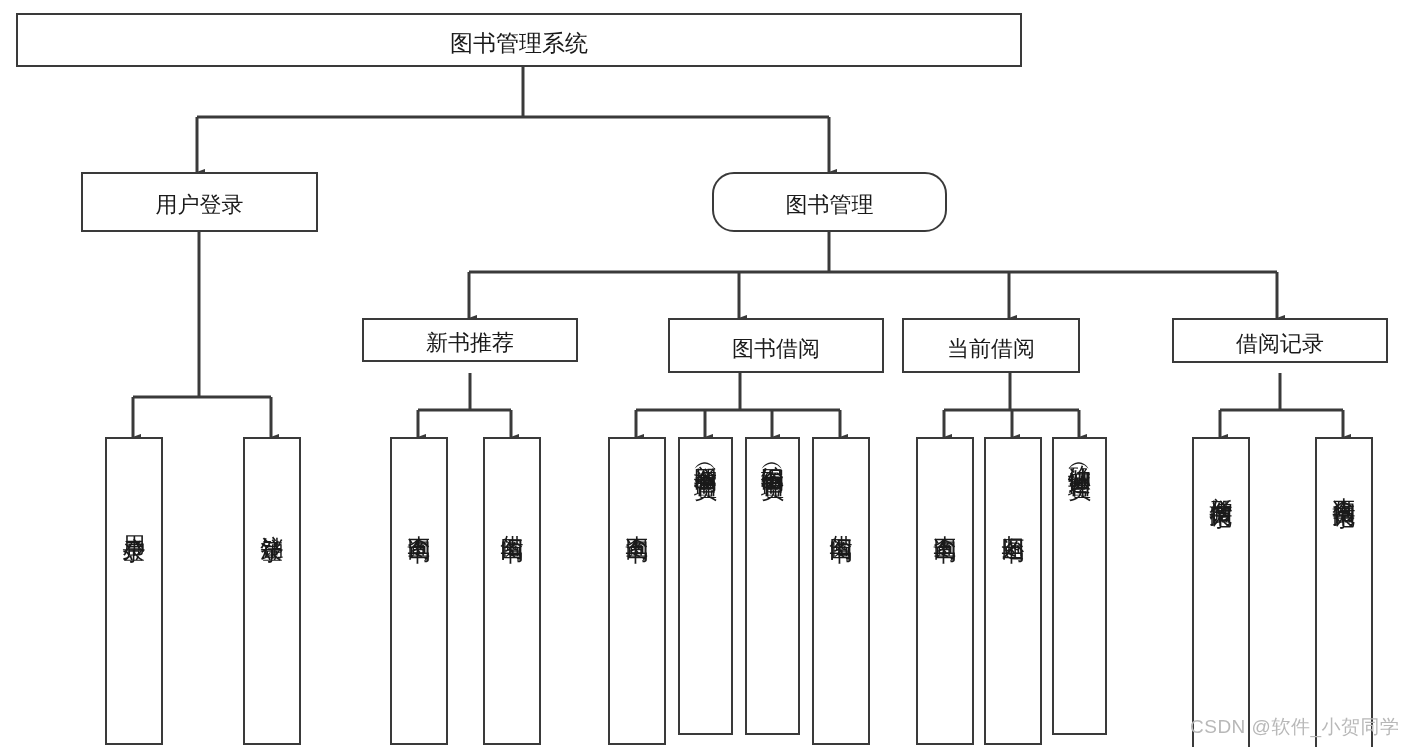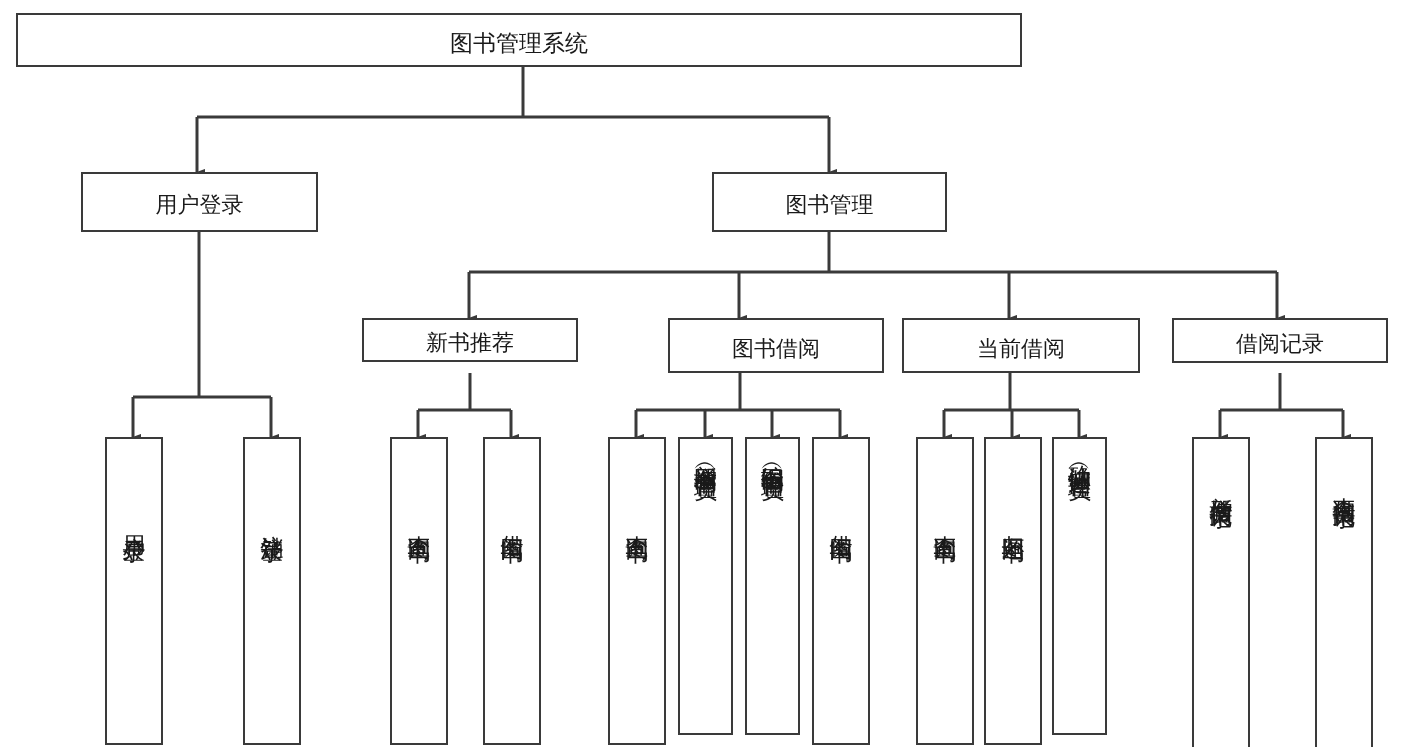--- a/index.html
+++ b/index.html
@@ -115,30 +115,30 @@
       </g>
   </svg>
 
   <div id="node-layer">
       <div class="node horizontal root" style="left: 16px; top: 13px; width: 1006px; height: 54px;">
         <span class="label">图书管理系统</span>
       </div>
       <div class="node horizontal level1" style="left: 81px; top: 172px; width: 237px; height: 60px;">
         <span class="label">用户登录</span>
       </div>
-      <div class="node horizontal level1" style="left: 712px; top: 172px; width: 235px; height: 60px;">
+      <div class="node horizontal level1" style="left: 712px; top: 172px; width: 235px; height: 60px; border-radius: 22px;">
         <span class="label">图书管理</span>
       </div>
       <div class="node horizontal level2" style="left: 362px; top: 318px; width: 216px; height: 44px;">
         <span class="label">新书推荐</span>
       </div>
       <div class="node horizontal level2" style="left: 668px; top: 318px; width: 216px; height: 55px;">
         <span class="label">图书借阅</span>
       </div>
-      <div class="node horizontal level2" style="left: 902px; top: 318px; width: 238px; height: 55px;">
+      <div class="node horizontal level2" style="left: 902px; top: 318px; width: 178px; height: 55px;">
         <span class="label">当前借阅</span>
       </div>
       <div class="node horizontal level2" style="left: 1172px; top: 318px; width: 216px; height: 45px;">
         <span class="label">借阅记录</span>
       </div>
       <div class="node vertical leaf" style="left: 105px; top: 437px; width: 58px; height: 308px; padding-top: 78px;">
         <span class="label">用户登录</span>
       </div>
       <div class="node vertical leaf" style="left: 243px; top: 437px; width: 58px; height: 308px; padding-top: 78px;">
         <span class="label">注销登录</span>
@@ -171,13 +171,14 @@
         <span class="label">确认归还（管理员）</span>
       </div>
       <div class="node vertical leaf" style="left: 1192px; top: 437px; width: 58px; height: 320px; padding-top: 40px;">
         <span class="label">新增借阅记录</span>
       </div>
       <div class="node vertical leaf" style="left: 1315px; top: 437px; width: 58px; height: 320px; padding-top: 40px;">
         <span class="label">查询借阅记录</span>
       </div>
     </div>
 
+  <div class="watermark" style="left: 1190px; top: 714px; color: rgb(184, 184, 184);">CSDN @软件_小贺同学</div>
 </div>
 
 </body></html>

